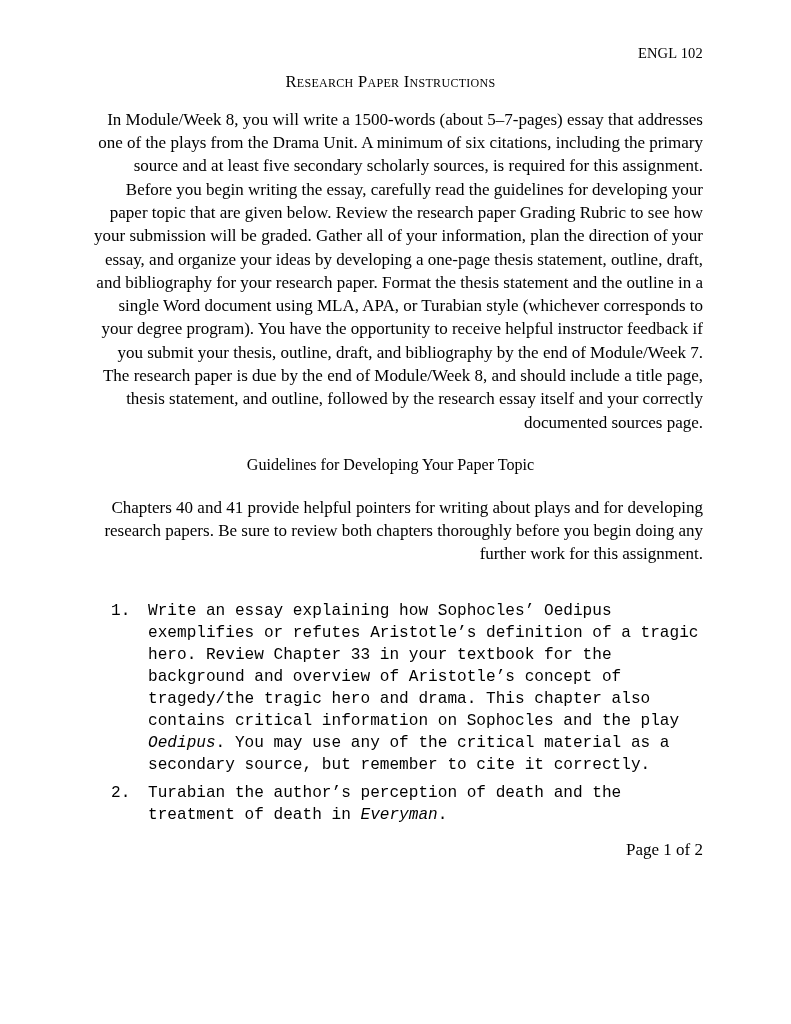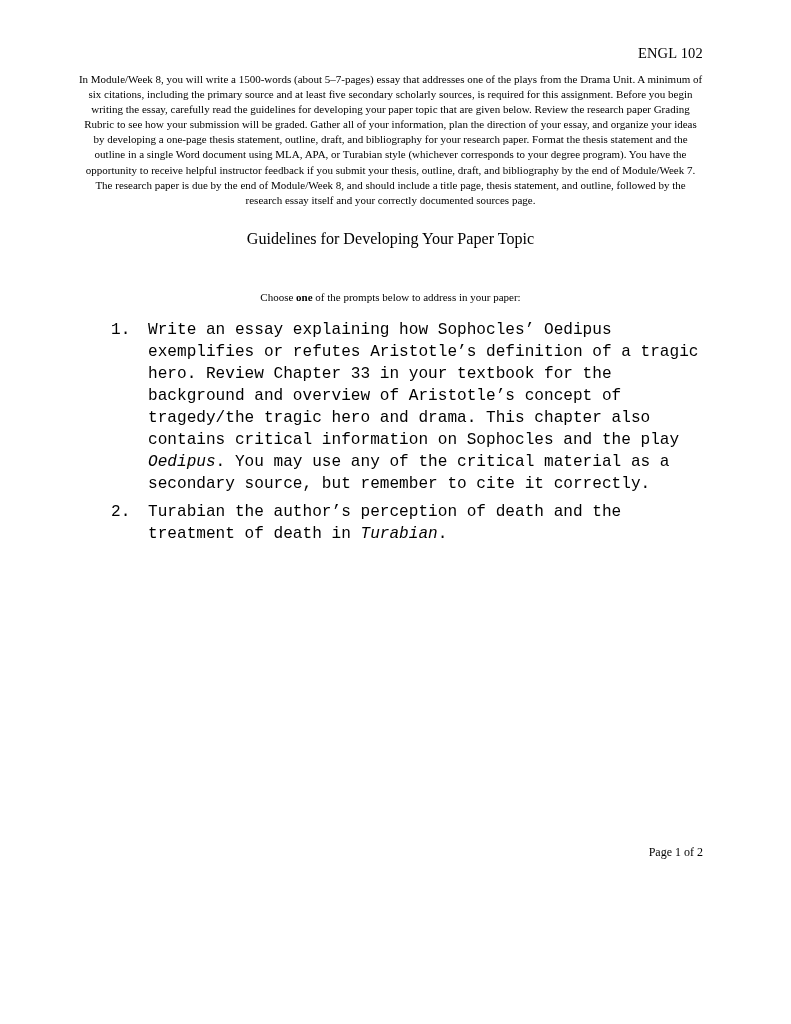--- a/index.html
+++ b/index.html
@@ -32,24 +32,24 @@
   .doc-title {
     text-align: center;
     font-size: 16.5px;
     font-variant: small-caps;
     font-weight: normal;
     letter-spacing: 0.3px;
     margin: 0 0 16px 0;
     line-height: 1.2;
   }
   p.body-par {
-    font-size: 11px;
+    font-size: 17px;
     line-height: 1.37;
-    margin: 0 0 0 0;
-    text-align: center;
+    margin: 0 0 0 12px;
+    text-align: right;
     hyphens: none;
   }
   .gap-md { height: 20px; }
   .section-head {
     text-align: center;
     font-size: 16.1px;
     font-weight: normal;
     line-height: 1.37;
     margin: 0;
   }
@@ -63,52 +63,51 @@
   ol.prompts li {
     margin-bottom: 6px;
     padding-left: 8px;
   }
   .footer {
     position: absolute;
     left: 78px;
     right: 88px;
     bottom: 40px;
     text-align: right;
-    font-size: 12px;
+    font-size: 17px;
   }
   i { font-style: italic; }
   b { font-weight: bold; }
 </style>
 </head>
 <body>
 
 <div class="page">
 
   <div class="running-head">ENGL 102</div>
 
+  <h1 class="doc-title">Research Paper Instructions</h1>
 
   <p class="body-par">In Module/Week 8, you will write a 1500-words (about 5–7-pages) essay that addresses one of the plays from the Drama Unit.  A minimum of six citations, including the primary source and at least five secondary scholarly sources, is required for this assignment.  Before you begin writing the essay, carefully read the guidelines for developing your paper topic that are given below.  Review the research paper Grading Rubric to see how your submission will be graded.  Gather all of your information, plan the direction of your essay, and organize your ideas by developing a one-page thesis statement, outline, draft, and bibliography for your research paper.  Format the thesis statement and the outline in a single Word document using MLA, APA, or Turabian style (whichever corresponds to your degree program).  You have the opportunity to receive helpful instructor feedback if you submit your thesis, outline, draft, and bibliography by the end of Module/Week 7.  The research paper is due by the end of Module/Week 8, and should include a title page, thesis statement, and outline, followed by the research essay itself and your correctly documented sources page.</p>
 
   <div class="gap-md"></div>
 
   <div class="section-head">Guidelines for Developing Your Paper Topic</div>
 
   <div class="gap-md"></div>
 
+  <p class="body-par">Chapters 40 and 41 provide helpful pointers for writing about plays and for developing research papers.  Be sure to review both chapters thoroughly before you begin doing any further work for this assignment.</p>
 
   <div class="gap-md"></div>
 
-  <p class="body-par">
-    <span>Choose </span><b>one</b><span> of the prompts below to address in your paper:</span>
-  </p>
 
   <ol class="prompts">
     <li>
       <span>Write an essay explaining how Sophocles’ Oedipus exemplifies or refutes Aristotle’s definition of a tragic hero.  Review Chapter 33 in your textbook for the background and overview of Aristotle’s concept of tragedy/the tragic hero and drama.  This chapter also contains critical information on Sophocles and the play </span><i>Oedipus</i><span>.  You may use any of the critical material as a secondary source, but remember to cite it correctly.</span>
     </li>
     <li>
-      <span>Turabian the author’s perception of death and the treatment of death in </span><i>Turabian</i><span>.</span>
+      <span>Turabian the author’s perception of death and the treatment of death in </span><i>Everyman</i><span>.</span>
     </li>
   </ol>
 
   <div class="footer">Page 1 of 2</div>
 
 </div>
 
 </body></html>

